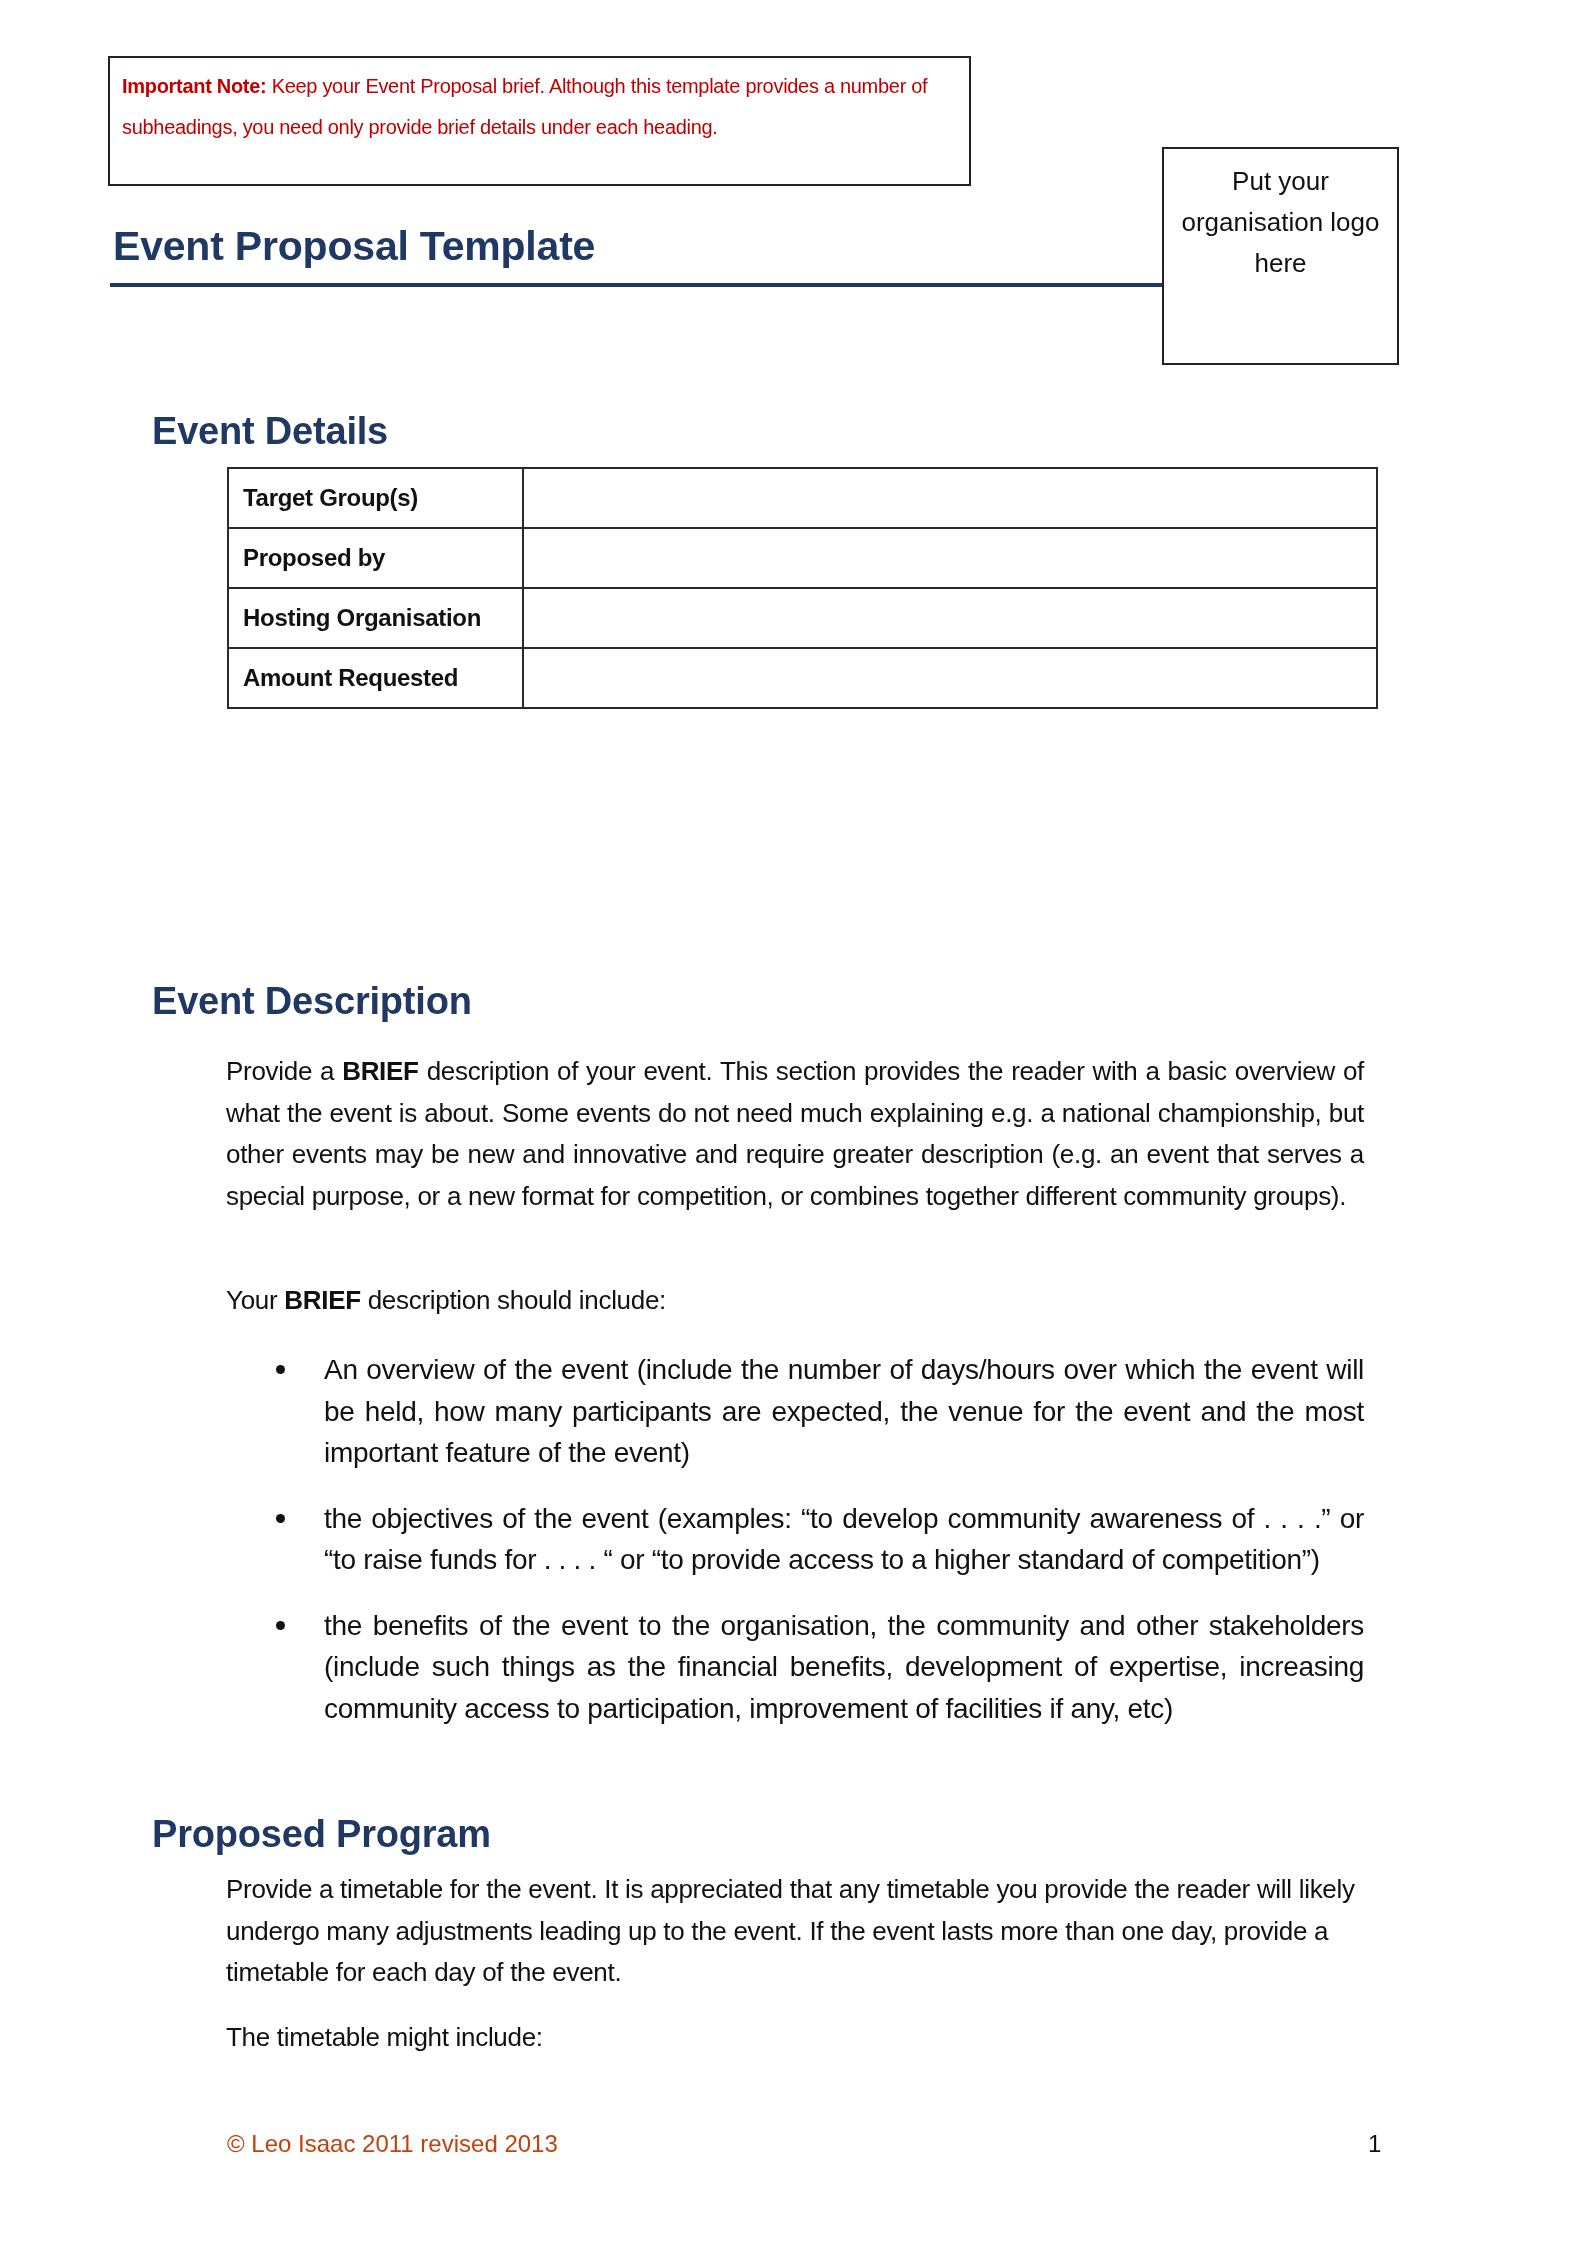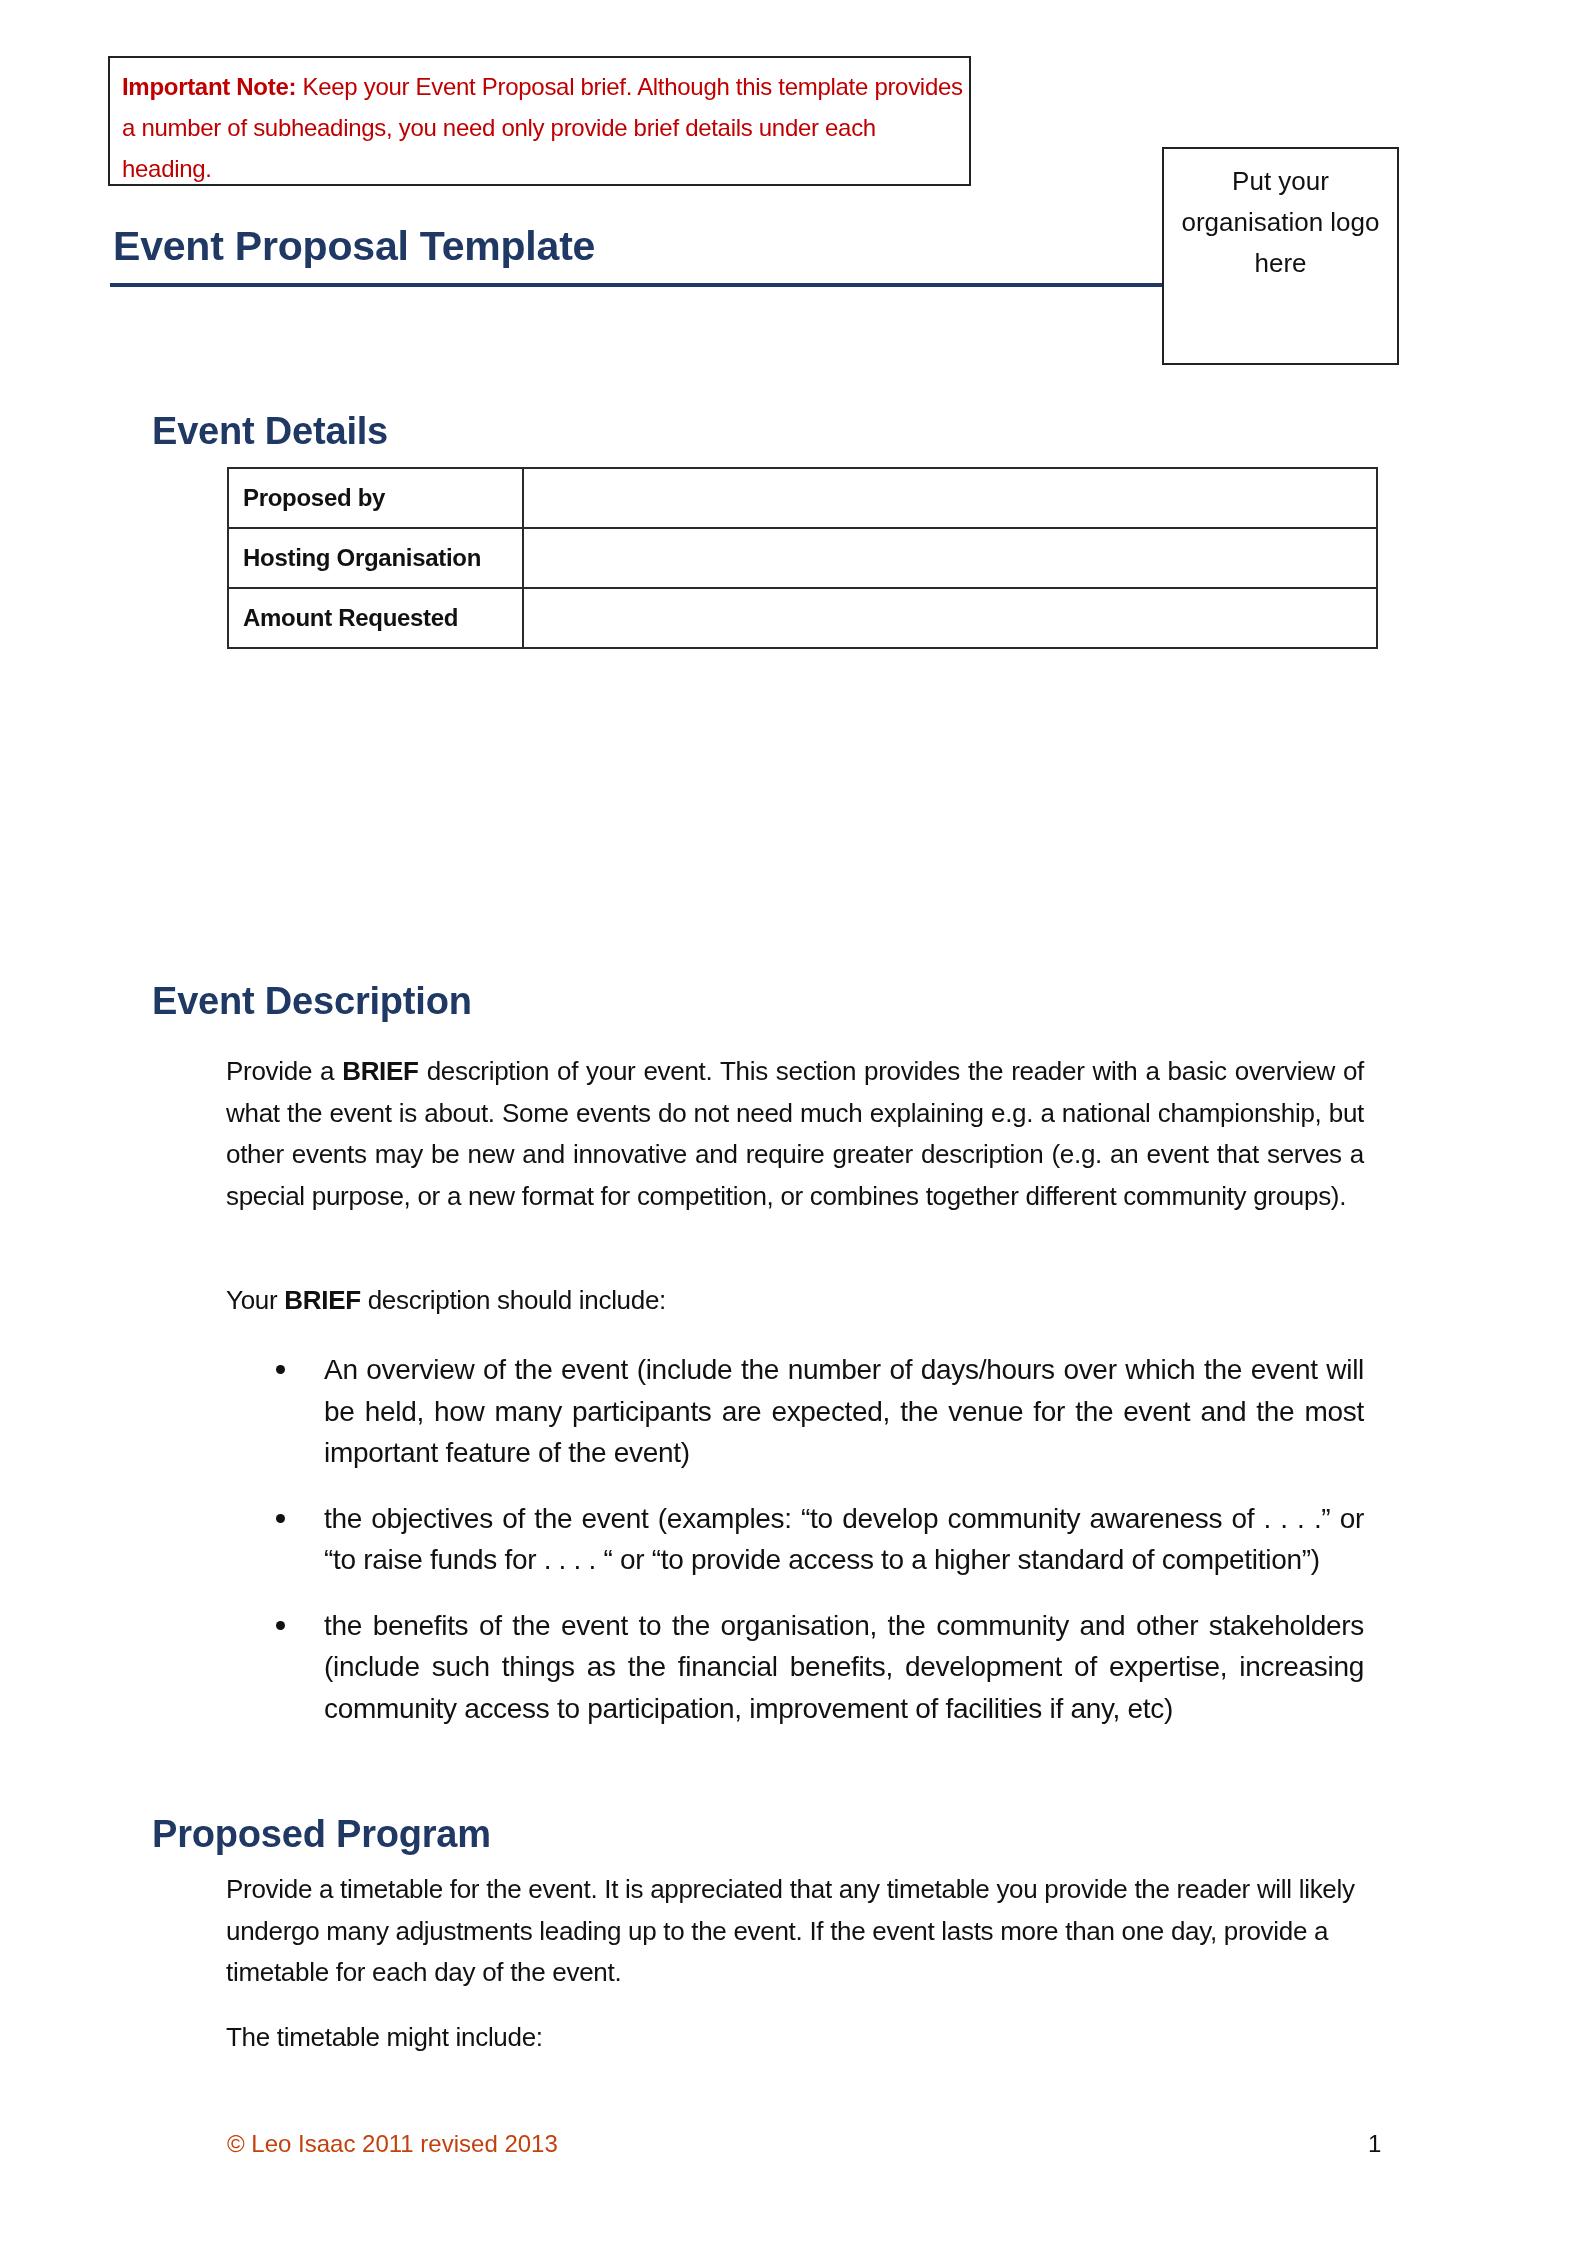--- a/index.html
+++ b/index.html
@@ -2,21 +2,21 @@
 <html><head>
 <meta charset="utf-8">
 <style>
   html, body { margin: 0; padding: 0; background: #ffffff; }
   body { width: 1590px; height: 2250px; position: relative; overflow: hidden;
          font-family: "Liberation Sans", sans-serif; color: #111; }
   .abs { position: absolute; }
 
   .note-box { left: 108px; top: 56px; width: 863px; height: 130px; border: 2px solid #222;
               box-sizing: border-box; padding: 8px 0 0 12px; color: #c00000;
-              font-size: 24px; line-height: 41px; letter-spacing: -0.3px; }
+              font-size: 20px; line-height: 41px; letter-spacing: -0.3px; }
   .note-box b { font-weight: bold; }
 
   .title { left: 113px; top: 223px; font-size: 41px; font-weight: bold; color: #1f3864;
            letter-spacing: -0.2px; }
   .title-rule { left: 110px; top: 283px; width: 1053px; height: 4px; background: #1f3864; }
 
   .logo-box { left: 1162px; top: 147px; width: 237px; height: 218px; border: 2px solid #222;
               box-sizing: border-box; text-align: center; padding-top: 12px;
               font-size: 26px; line-height: 41px; color: #111; }
 
@@ -53,20 +53,24 @@
 
 <div class="abs logo-box">
   <div style="width:200px;margin:0 auto;">Put your organisation logo here</div>
 </div>
 
 <div class="abs section-heading" style="left:152px; top:410px;">Event Details</div>
 
 <table class="abs details-table">
   <tbody>
   <tr>
+    <td class="label">Target Group(s)</td>
+    <td class="value"></td>
+  </tr>
+  <tr>
     <td class="label">Proposed by</td>
     <td class="value"></td>
   </tr>
   <tr>
     <td class="label">Hosting Organisation</td>
     <td class="value"></td>
   </tr>
   <tr>
     <td class="label">Amount Requested</td>
     <td class="value"></td>

